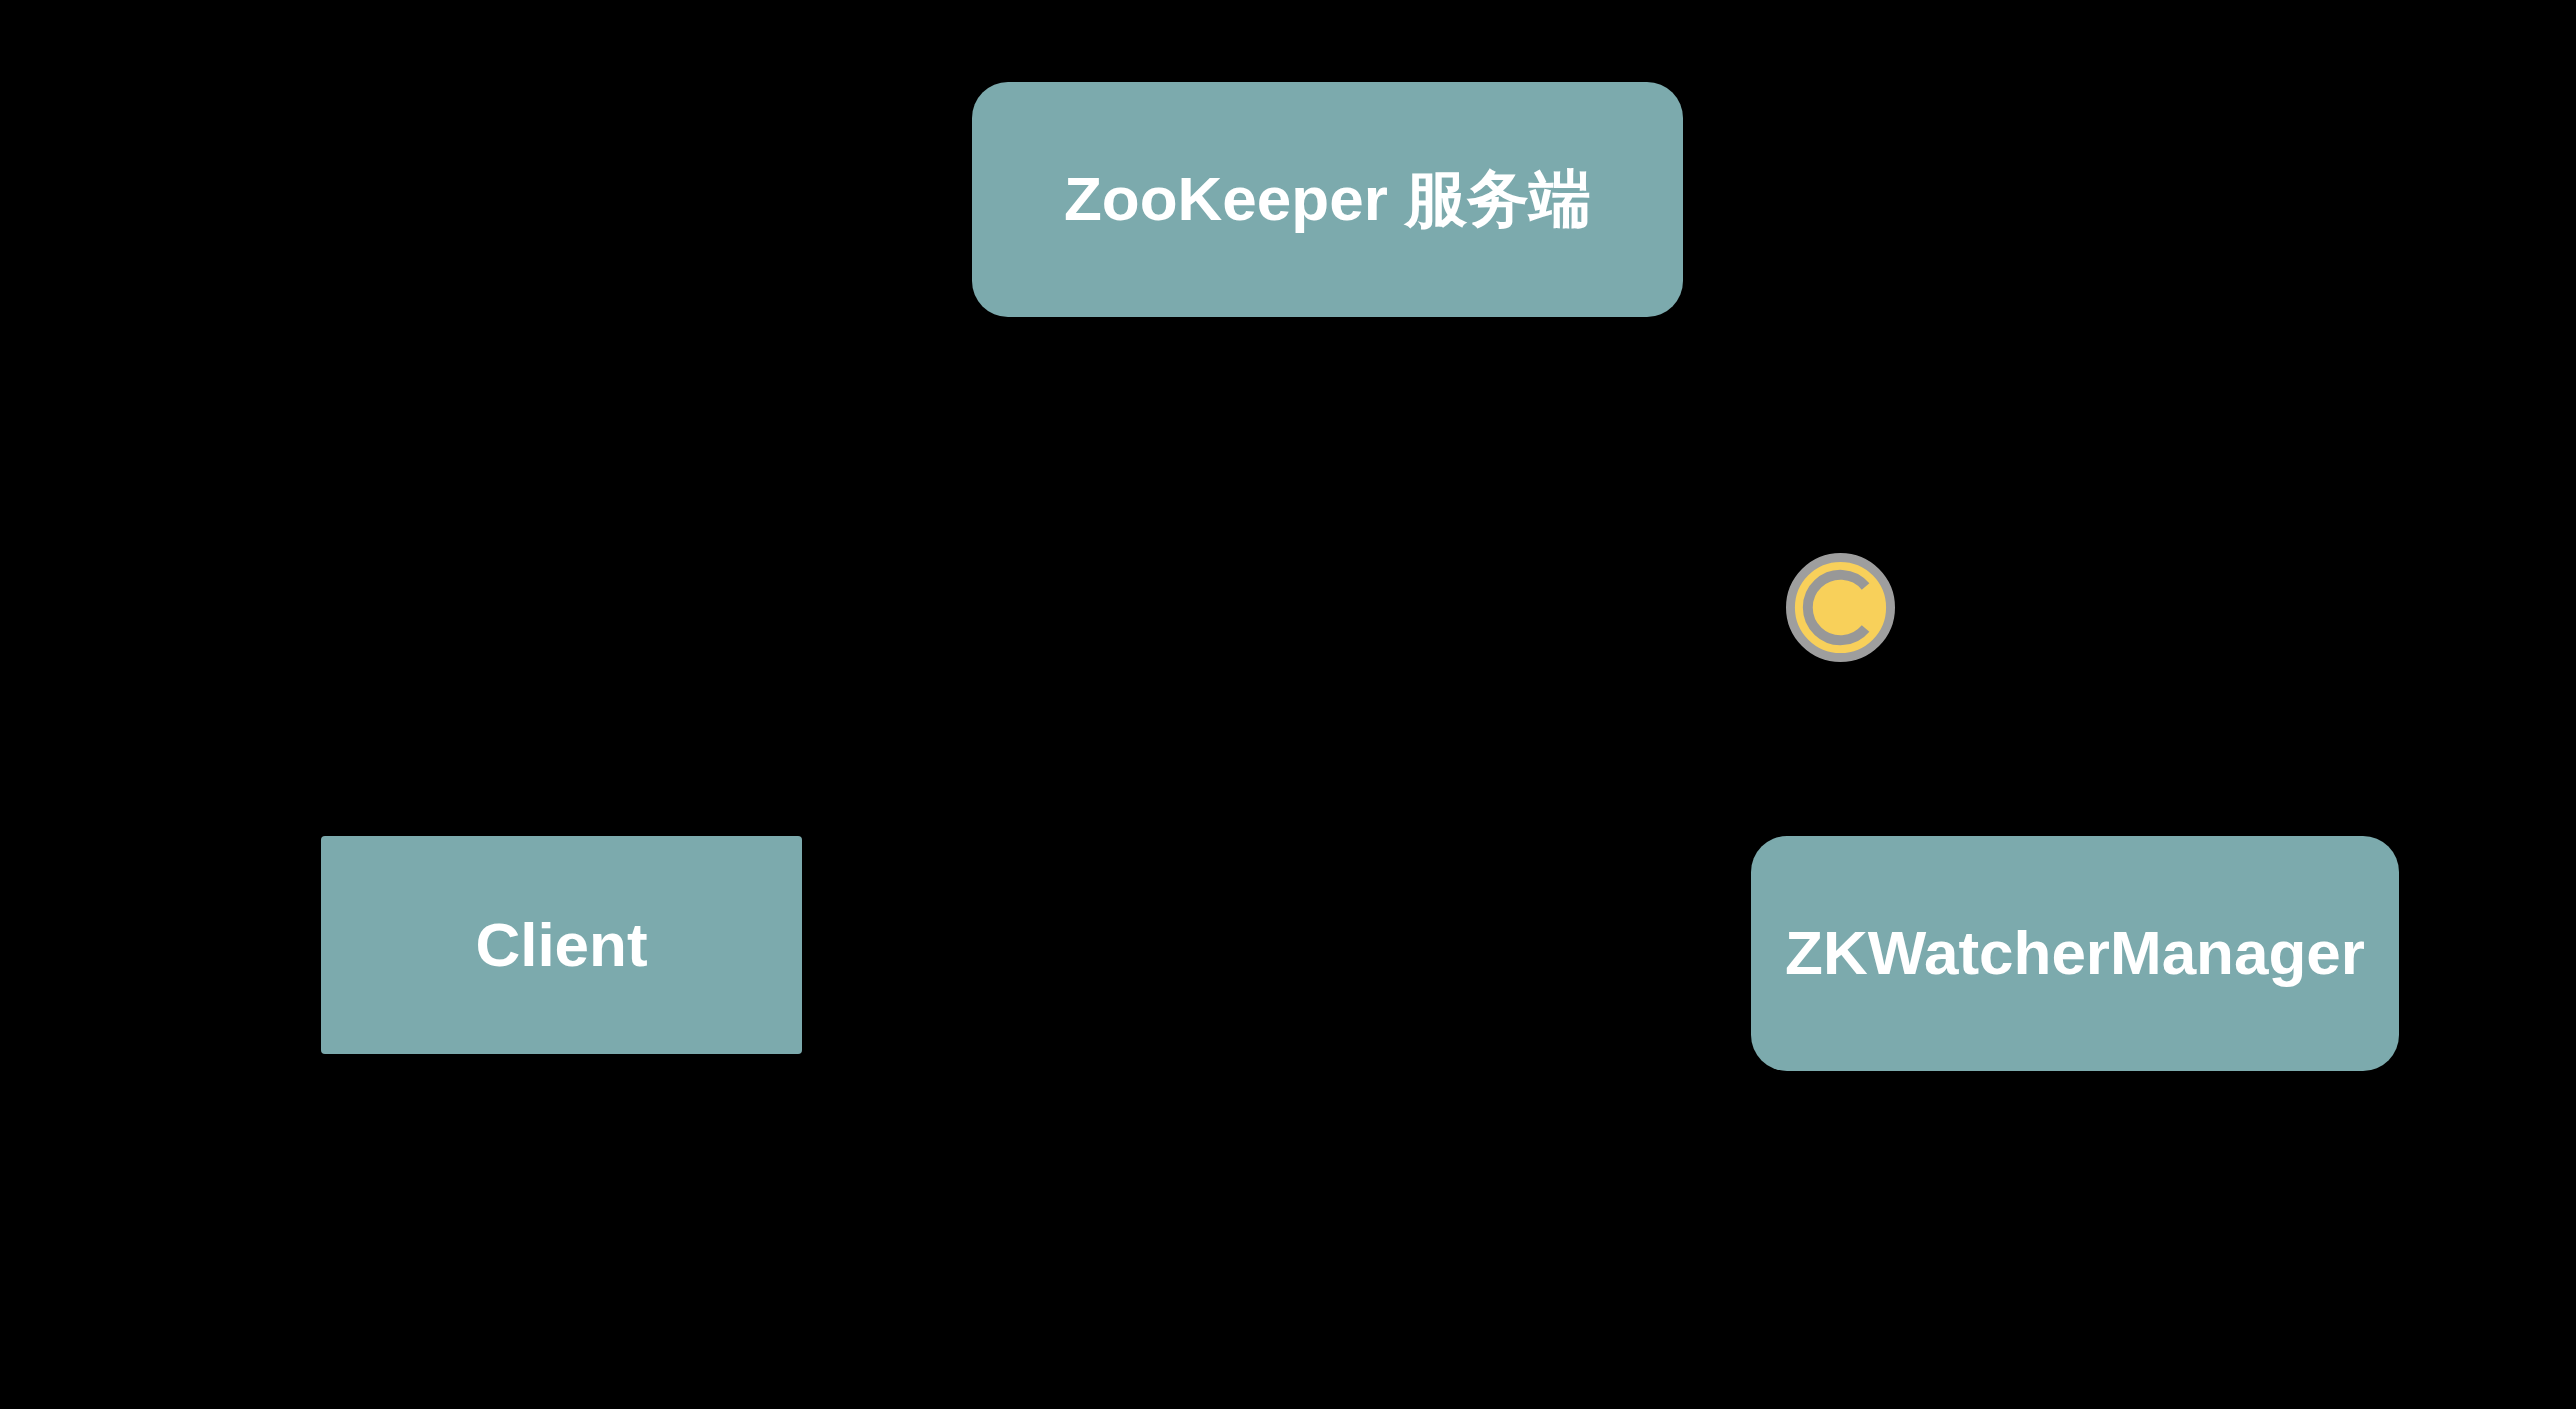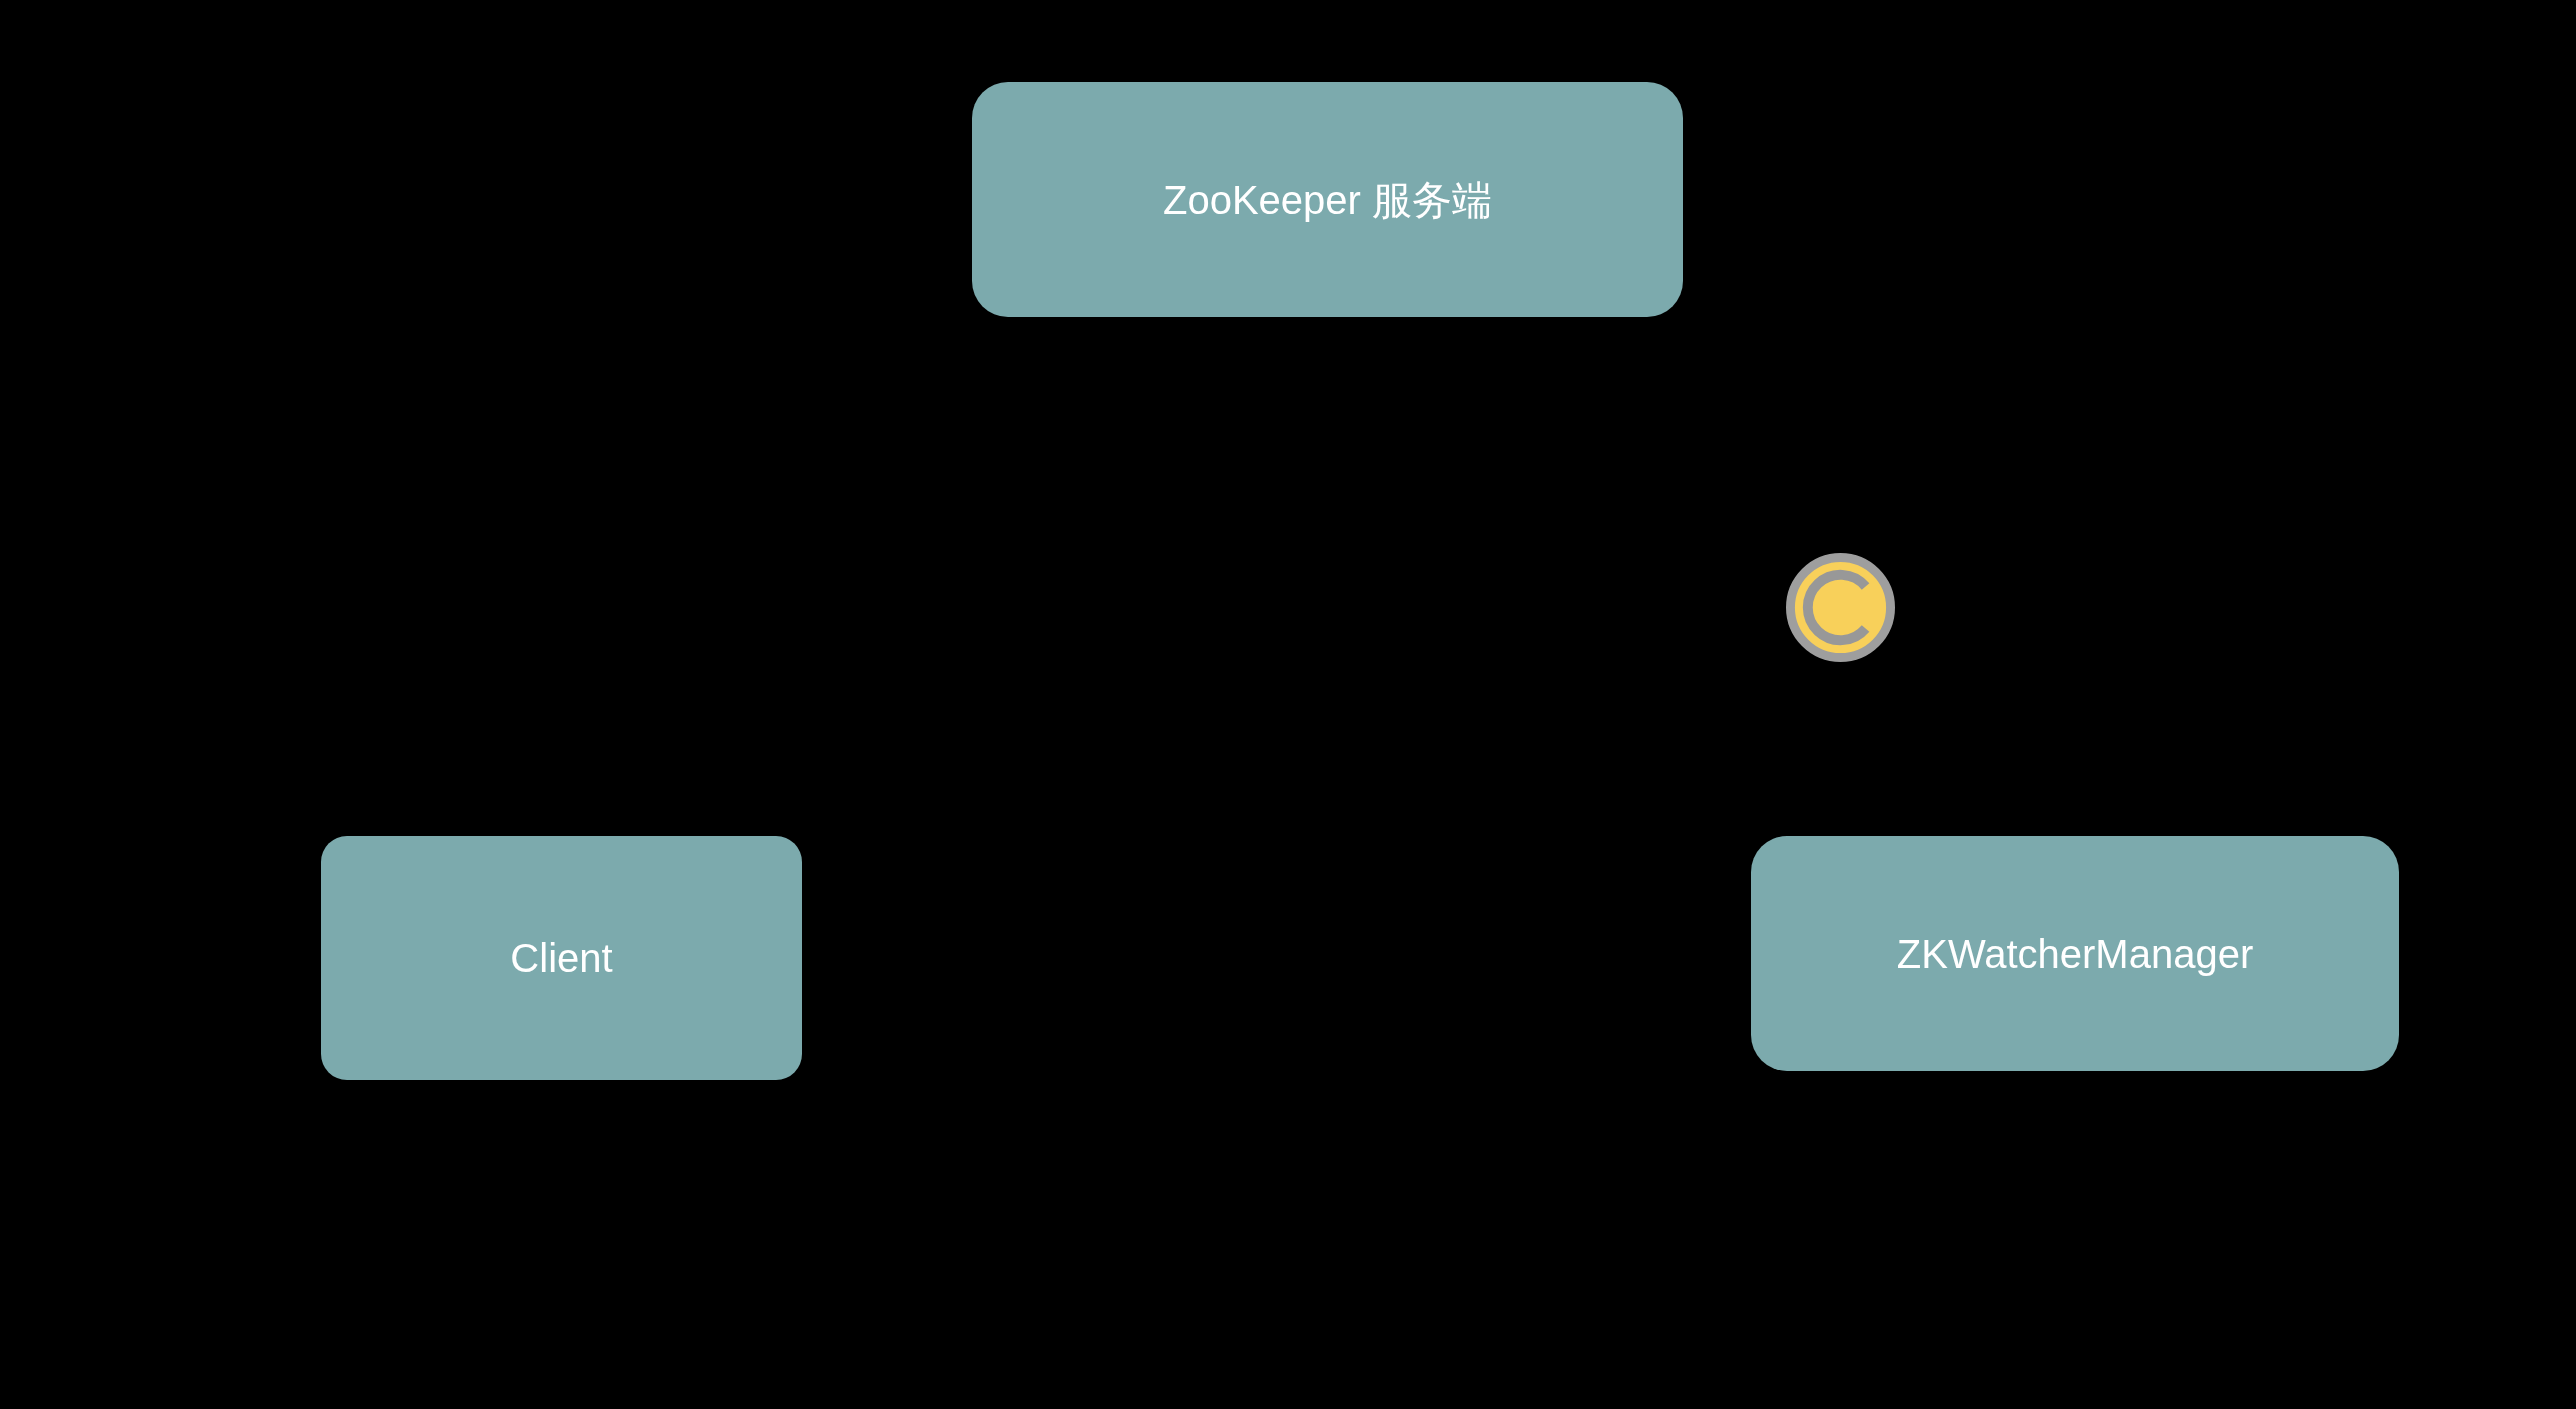--- a/index.html
+++ b/index.html
@@ -11,41 +11,41 @@
     height: 1409px;
   }
   .node {
     position: absolute;
     display: flex;
     align-items: center;
     justify-content: center;
     text-align: center;
   }
   .node-label {
-    font-weight: 400;
-    font-size: 40px;
+    font-weight: 700;
+    font-size: 62px;
     letter-spacing: 0px;
     line-height: 1.1;
     white-space: nowrap;
   }
   .badge {
     position: absolute;
   }
   .badge svg { display: block; width: 100%; height: 100%; }
 </style>
 </head>
 <body>
 
 <div class="stage" style="background: rgb(0, 0, 0);">
 
   <div class="node" style="left: 972px; top: 82px; width: 711px; height: 235px; background: rgb(124, 170, 173); border-radius: 36px; color: rgb(255, 255, 255);">
     <span class="node-label">ZooKeeper 服务端</span>
   </div>
 
-  <div class="node" style="left: 321px; top: 836px; width: 481px; height: 244px; background: rgb(124, 170, 173); border-radius: 26px; color: rgb(255, 255, 255);">
+  <div class="node" style="left: 321px; top: 836px; width: 481px; height: 218px; background: rgb(124, 170, 173); border-radius: 4px; color: rgb(255, 255, 255);">
     <span class="node-label">Client</span>
   </div>
 
   <div class="node" style="left: 1751px; top: 836px; width: 648px; height: 235px; background: rgb(124, 170, 173); border-radius: 36px; color: rgb(255, 255, 255);">
     <span class="node-label">ZKWatcherManager</span>
   </div>
 
   <div class="badge" style="left: 1786px; top: 553px; width: 109px; height: 109px;">
     <svg viewBox="-55 -55 110 110" xmlns="http://www.w3.org/2000/svg">
       <circle cx="0" cy="0" r="50.5" stroke-width="9" fill="#f8d05a"></circle>

